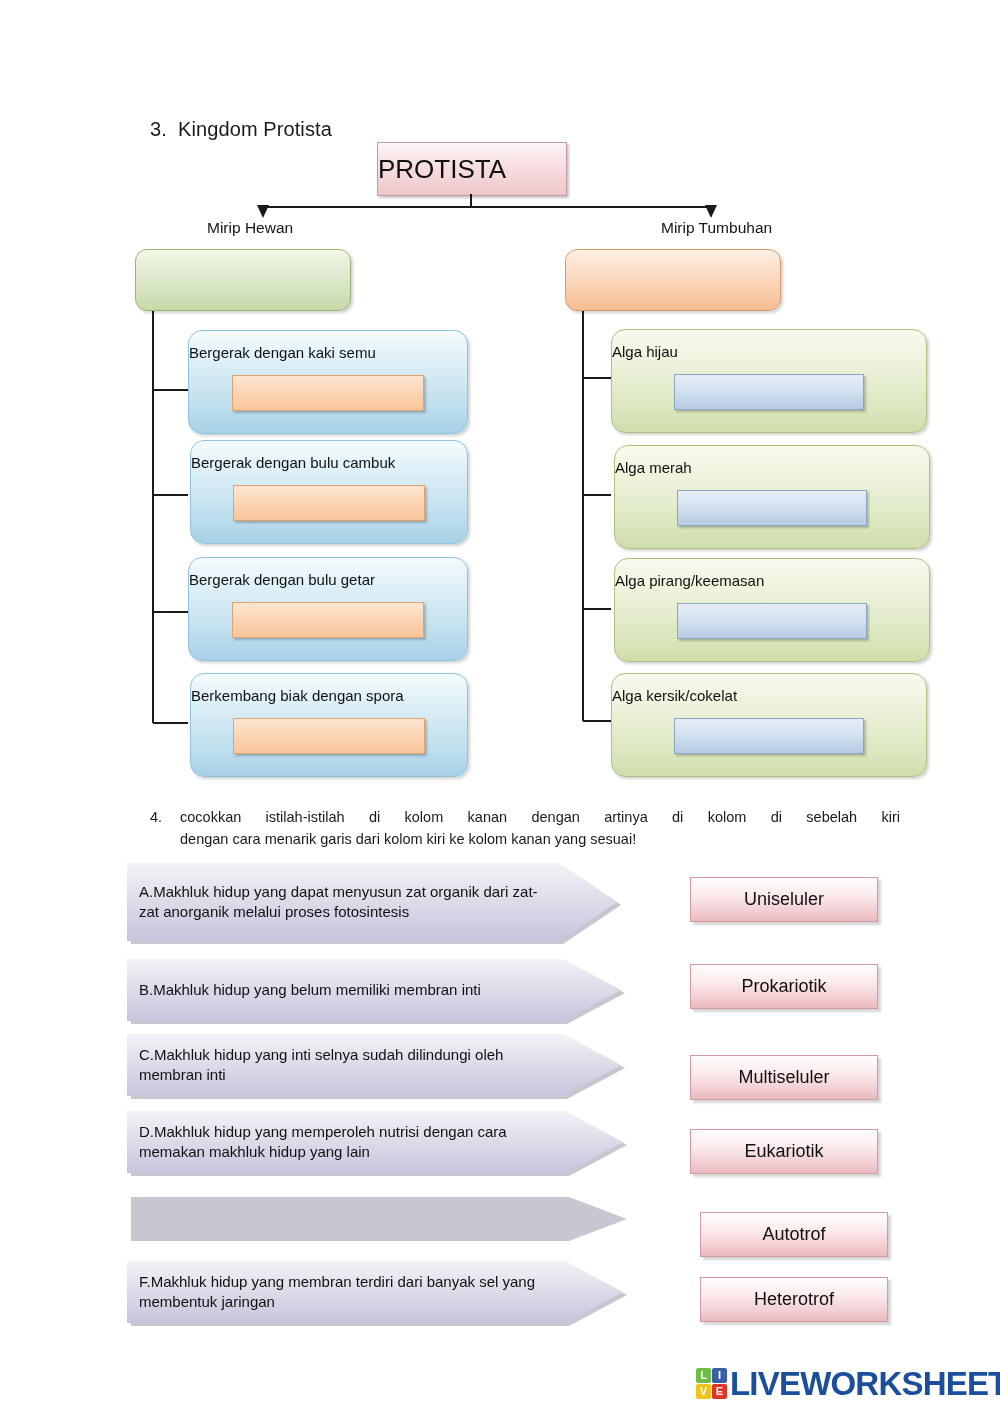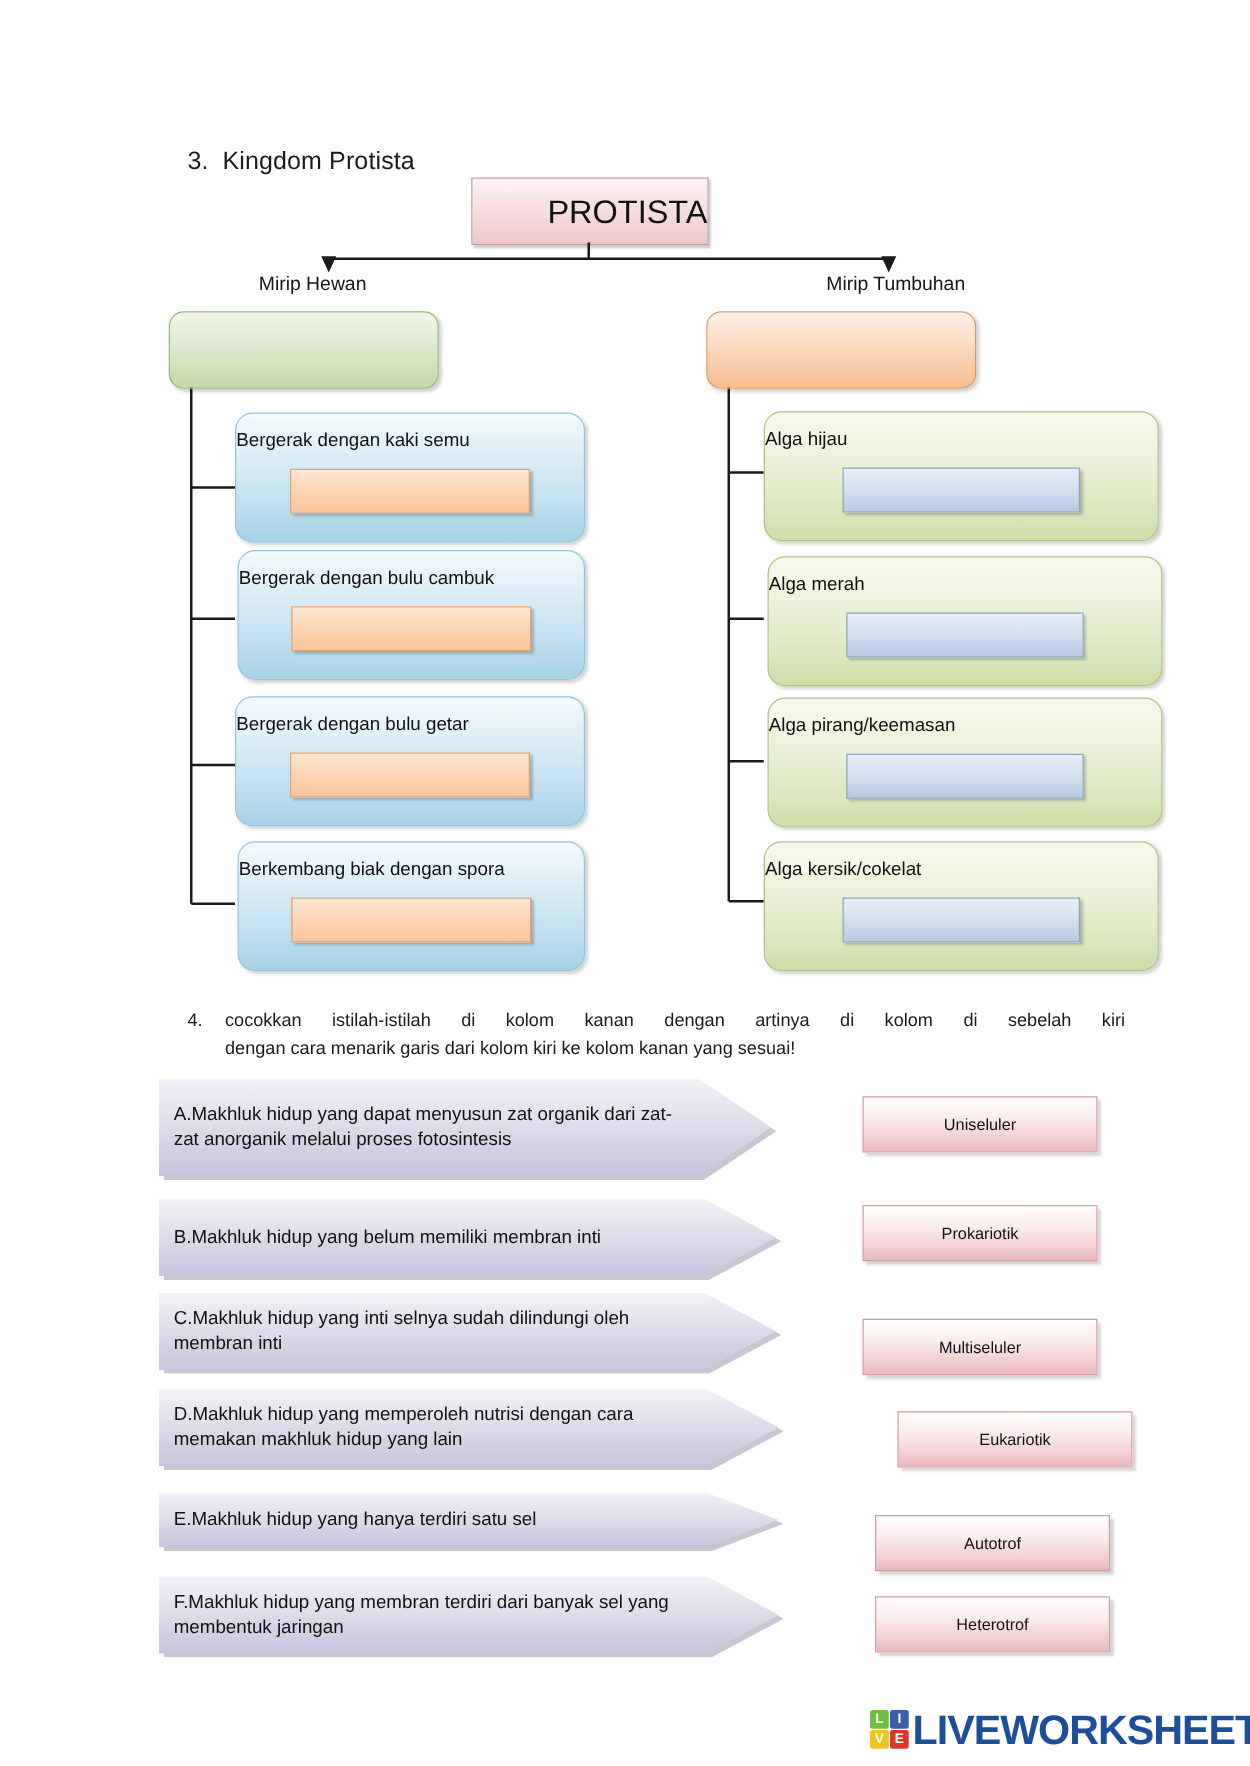--- a/index.html
+++ b/index.html
@@ -36,21 +36,21 @@
     position: absolute;
     left: 377px;
     top: 142px;
     width: 188px;
     height: 52px;
     border: 1px solid #c49ba3;
     background: linear-gradient(to bottom, #fdf4f5 0%, #f7e0e2 42%, #eec6ca 100%);
     box-shadow: 2px 2px 2px rgba(0,0,0,.22);
     display: flex;
     align-items: center;
-    justify-content: flex-end;
+    justify-content: flex-start;
     font-size: 26px;
     color: #111;
   }
 
   
   .connectors {
     position: absolute;
     left: 0; top: 0;
     width: 1000px; height: 820px;
     pointer-events: none;
@@ -193,21 +193,21 @@
   
   .term-box {
     position: absolute;
     box-sizing: border-box;
     border: 1px solid #d49aa0;
     background: linear-gradient(to bottom, #fffdfd 0%, #fbeced 38%, #f2cdd1 78%, #e9b9bf 100%);
     box-shadow: 3px 3px 2px rgba(0,0,0,.16);
     display: flex;
     align-items: center;
     justify-content: center;
-    font-size: 13px;
+    font-size: 18px;
     color: #111;
     height: 45px;
     width: 188px;
   }
 
   
   .lws-logo {
     position: absolute;
     left: 696px;
     top: 1367px;
@@ -338,37 +338,34 @@
   </div>
   <div class="arrow-item" style="top:959px;  width:494px; height:62px;">
     <span>B.Makhluk hidup yang belum memiliki membran inti</span>
   </div>
   <div class="arrow-item" style="top:1034px; width:494px; height:62px;">
     <span>C.Makhluk hidup yang inti selnya sudah dilindungi oleh membran inti</span>
   </div>
   <div class="arrow-item" style="top:1111px; width:496px; height:62px;">
     <span>D.Makhluk hidup yang memperoleh nutrisi dengan cara memakan makhluk hidup yang lain</span>
   </div>
-  <div class="arrow-item" style="top:1194px; width:496px; height:44px;">
-    <span>E.Makhluk hidup yang hanya terdiri satu sel</span>
-  </div>
   <div class="arrow-item" style="top:1261px; width:496px; height:62px;">
     <span>F.Makhluk hidup yang membran terdiri dari banyak sel yang membentuk jaringan</span>
   </div>
 
   <div class="term-box" style="left:690px; top:877px;">
     <span>Uniseluler</span>
   </div>
   <div class="term-box" style="left:690px; top:964px;">
     <span>Prokariotik</span>
   </div>
   <div class="term-box" style="left:690px; top:1055px;">
     <span>Multiseluler</span>
   </div>
-  <div class="term-box" style="left:718px; top:1129px;">
+  <div class="term-box" style="left:690px; top:1129px;">
     <span>Eukariotik</span>
   </div>
   <div class="term-box" style="left:700px; top:1212px;">
     <span>Autotrof</span>
   </div>
   <div class="term-box" style="left:700px; top:1277px;">
     <span>Heterotrof</span>
   </div>
 
   <div class="lws-logo">

